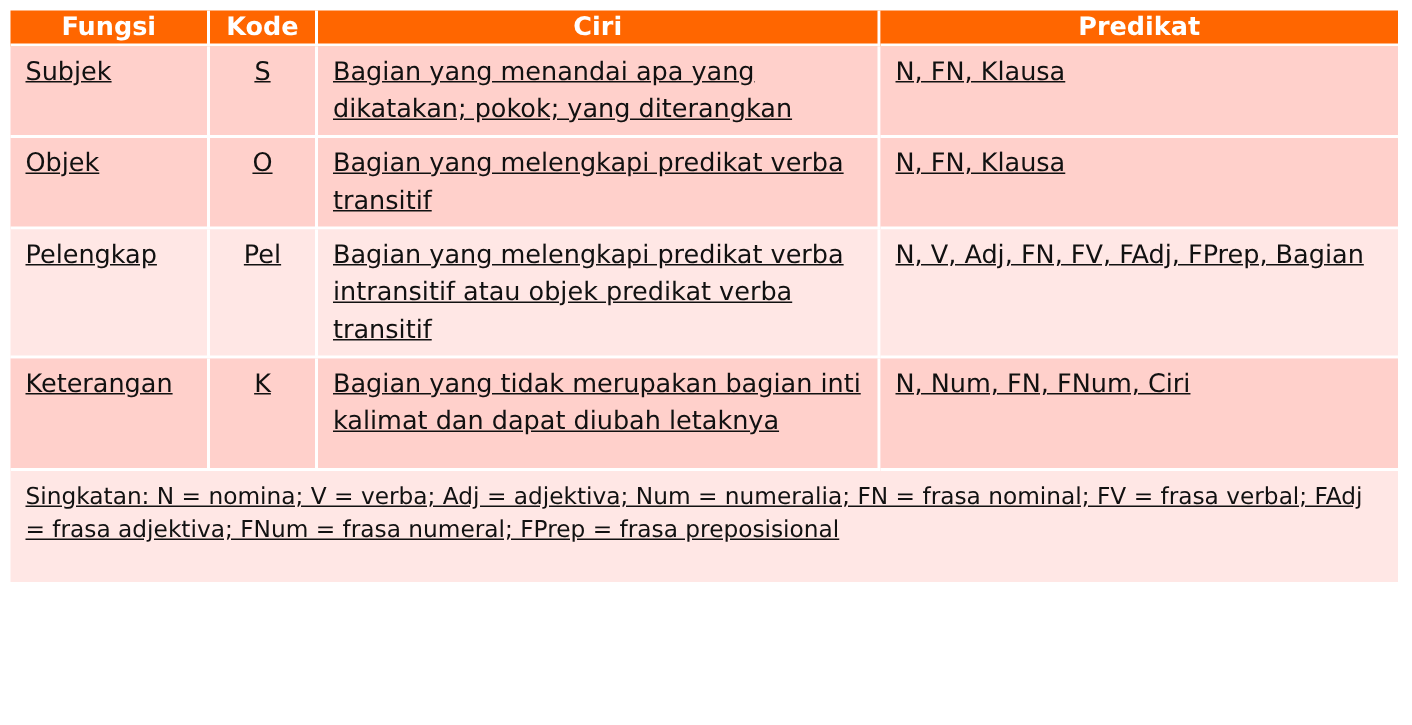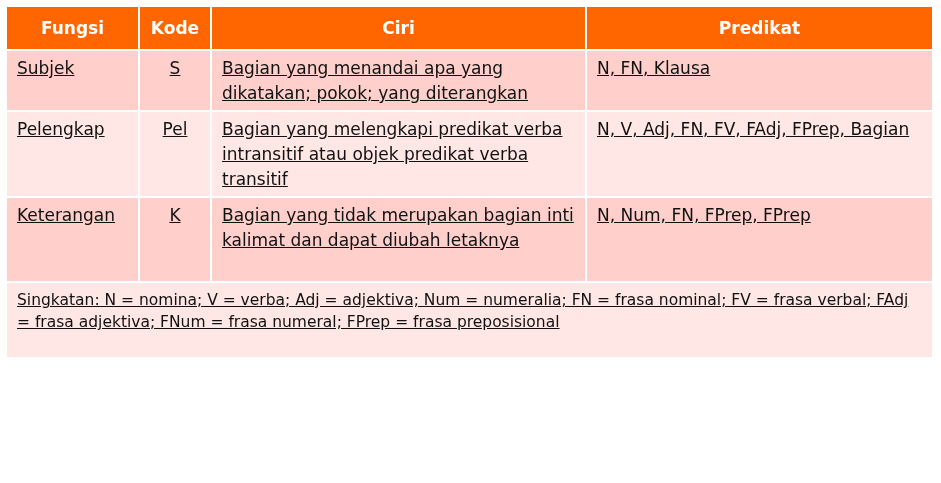--- a/index.html
+++ b/index.html
@@ -4,32 +4,32 @@
 <style>
   html, body { margin: 0; padding: 0; background: #ffffff; }
   body { width: 941px; height: 483px; position: relative; overflow: hidden;
          font-family: "DejaVu Sans", sans-serif; }
   .tbl { position: absolute; left: 7px; top: 7px; width: 925px;
          border-collapse: separate; border-spacing: 0; table-layout: fixed; }
   .tbl th, .tbl td { box-sizing: border-box; vertical-align: top;
          border-right: 2px solid #ffffff; border-bottom: 2px solid #ffffff; }
   .tbl th:last-child, .tbl td:last-child { border-right: none; }
   .tbl th { background: #ff6600; color: #ffffff; font-weight: bold;
-         font-size: 17px; height: 44px; text-align: center; vertical-align: middle;
+         font-size: 17px; height: 24px; text-align: center; vertical-align: middle;
          padding: 0; }
   .tbl td { font-size: 17px; color: #111111; line-height: 25px;
          padding: 5px 10px 4px 10px; text-decoration: underline; }
   .tbl tr.odd td { background: #ffd0cb; }
   .tbl tr.even td { background: #ffe7e5; }
   .tbl td.code { text-align: center; padding-left: 4px; padding-right: 4px; }
   .tbl tr.r1 td { height: 59px; }
   .tbl tr.r2 td { height: 87px; }
   .tbl tr.r3 td { height: 61px; }
   .tbl tr.r4 td { height: 86px; margin-left: 28px; }
-  .tbl tr.r5 td { height: 85px; }
+  .tbl tr.r5 td { height: 75px; }
   .tbl tr.foot td { background: #ffe7e5; font-size: 15.5px; line-height: 22px;
          padding: 6px 10px 24px 10px; height: 55px; border-bottom: none; }
 </style>
 </head>
 <body>
 
 <table class="tbl">
   <colgroup>
     <col style="width:133px">
     <col style="width:72px">
@@ -44,29 +44,35 @@
       <th>Predikat</th>
     </tr>
   </thead>
   <tbody>
     <tr class="odd r1">
       <td>Subjek</td>
       <td class="code">S</td>
       <td>Bagian yang menandai apa yang dikatakan; pokok; yang diterangkan</td>
       <td>N, FN, Klausa</td>
     </tr>
+    <tr class="odd r3">
+      <td>Objek</td>
+      <td class="code">O</td>
+      <td>Bagian yang melengkapi predikat verba transitif</td>
+      <td>N, FN, Klausa</td>
+    </tr>
     <tr class="even r4">
       <td>Pelengkap</td>
       <td class="code">Pel</td>
       <td>Bagian yang melengkapi predikat verba intransitif atau objek predikat verba transitif</td>
       <td>N, V, Adj, FN, FV, FAdj, FPrep, Bagian</td>
     </tr>
     <tr class="odd r5">
       <td>Keterangan</td>
       <td class="code">K</td>
       <td>Bagian yang tidak merupakan bagian inti kalimat dan dapat diubah letaknya</td>
-      <td>N, Num, FN, FPrep, FPrep</td>
+      <td>N, Num, FN, FNum, Ciri</td>
     </tr>
     <tr class="foot">
       <td colspan="4">Singkatan: N = nomina; V = verba; Adj = adjektiva; Num = numeralia; FN = frasa nominal; FV = frasa verbal; FAdj = frasa adjektiva; FNum = frasa numeral; FPrep = frasa preposisional</td>
     </tr>
   </tbody>
 </table>
 
 </body></html>

